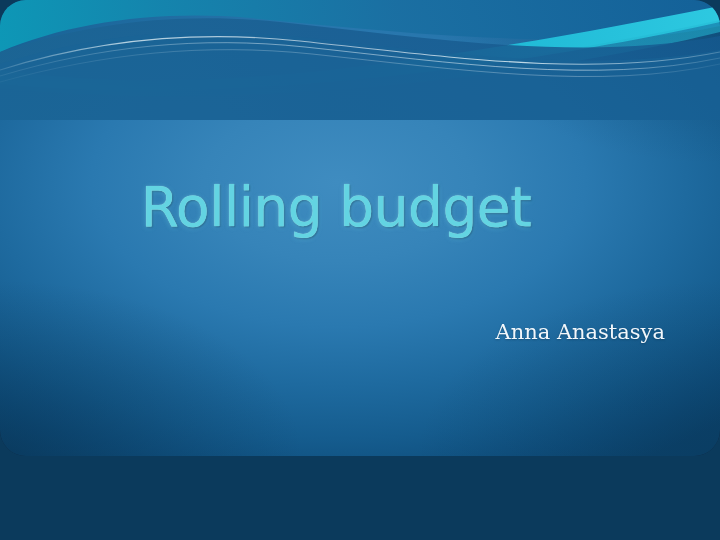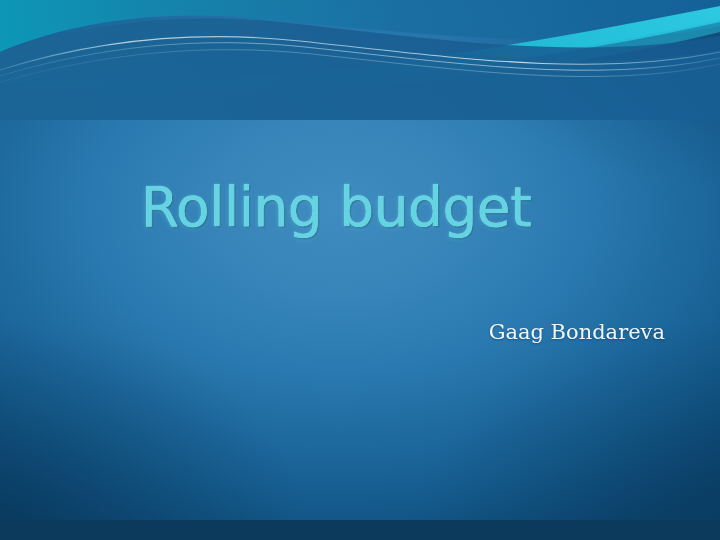--- a/index.html
+++ b/index.html
@@ -3,24 +3,25 @@
 <meta charset="utf-8">
 <style>
   html, body {
     margin: 0;
     padding: 0;
     background: #0b3a5c;
   }
   #slide {
     position: relative;
     width: 720px;
-    height: 520px;
+    height: 456px;
     overflow: hidden;
     font-family: "Liberation Sans", sans-serif;
     background: #0f172a;
+    border-radius: 26px;
   }
   
   .bg-base {
     position: absolute;
     inset: 0;
     background:
       radial-gradient(ellipse 78% 72% at 47% 40%,
          #3f8cc0 0%,
          #3684b9 24%,
          #2a79b0 44%,
@@ -146,16 +147,16 @@
     <path d="M0,70 C95,40 195,30 300,41 C450,57 590,78 720,52" fill="none" stroke="url(#gLine)" stroke-width="1.1"></path>
     <path d="M0,76 C100,46 200,36 305,47 C455,63 595,84 720,58" fill="none" stroke="url(#gLine2)" stroke-width="0.9"></path>
     <path d="M0,82 C105,53 205,43 312,54 C462,70 600,90 720,64" fill="none" stroke="url(#gLine2)" stroke-width="0.7" opacity="0.7"></path>
   </svg>
 
   <div class="title-block">
     <span class="title">Rolling budget</span>
   </div>
 
   <div class="subtitle-block">
-    <div class="subtitle-line">Gaag Bondareva</div>
+    <div class="subtitle-line">Anna Anastasya</div>
   </div>
 
 </div>
 
 </body></html>

